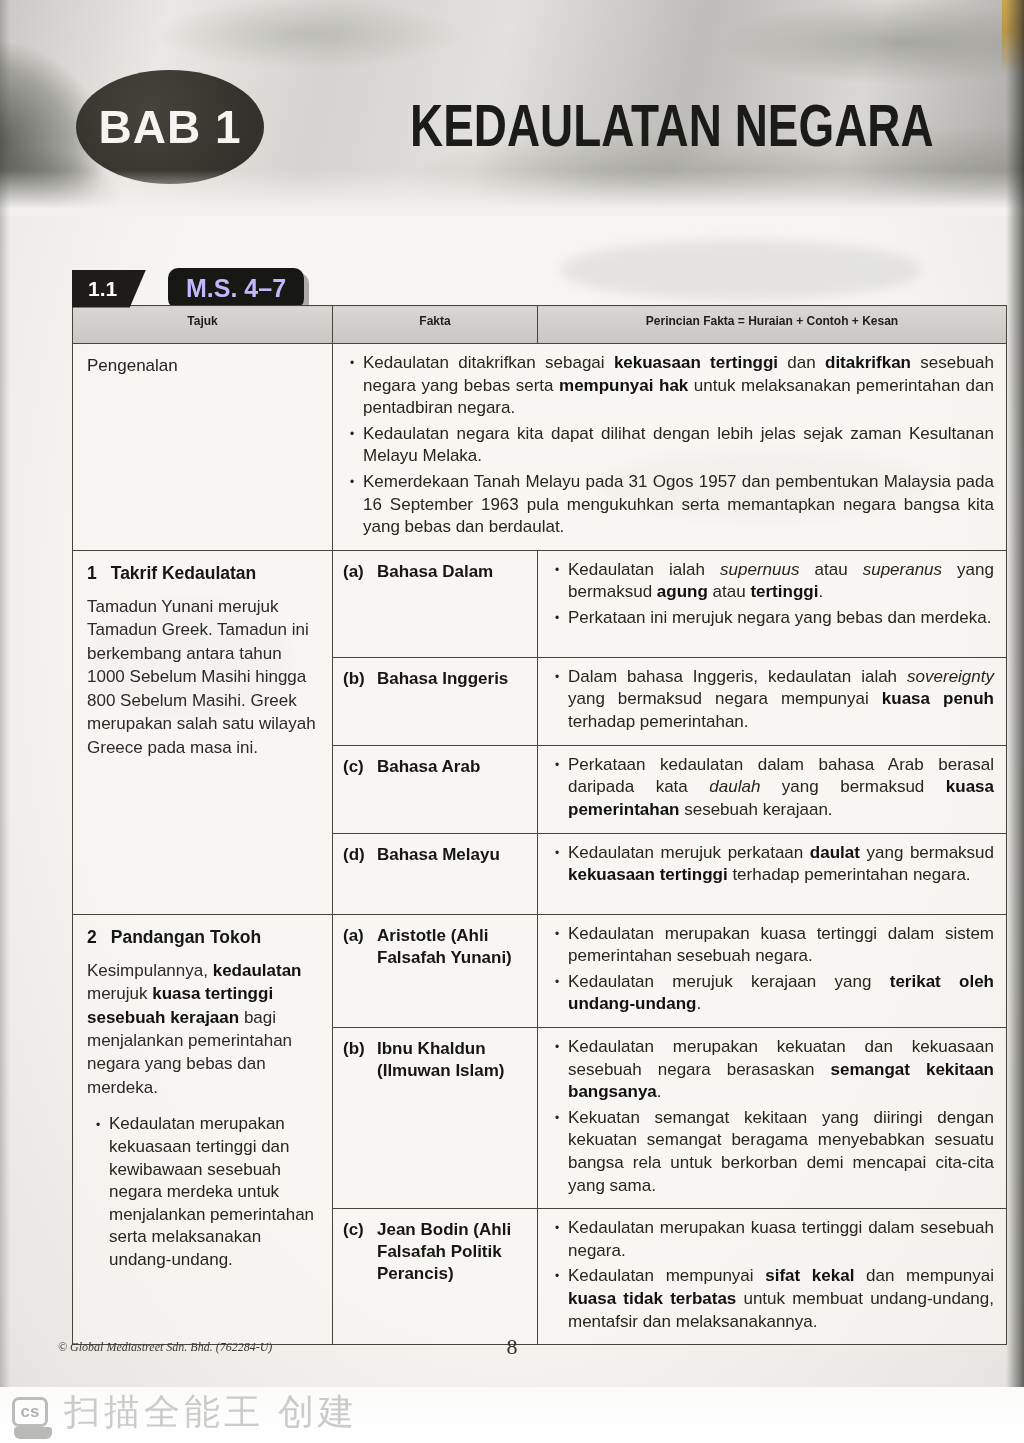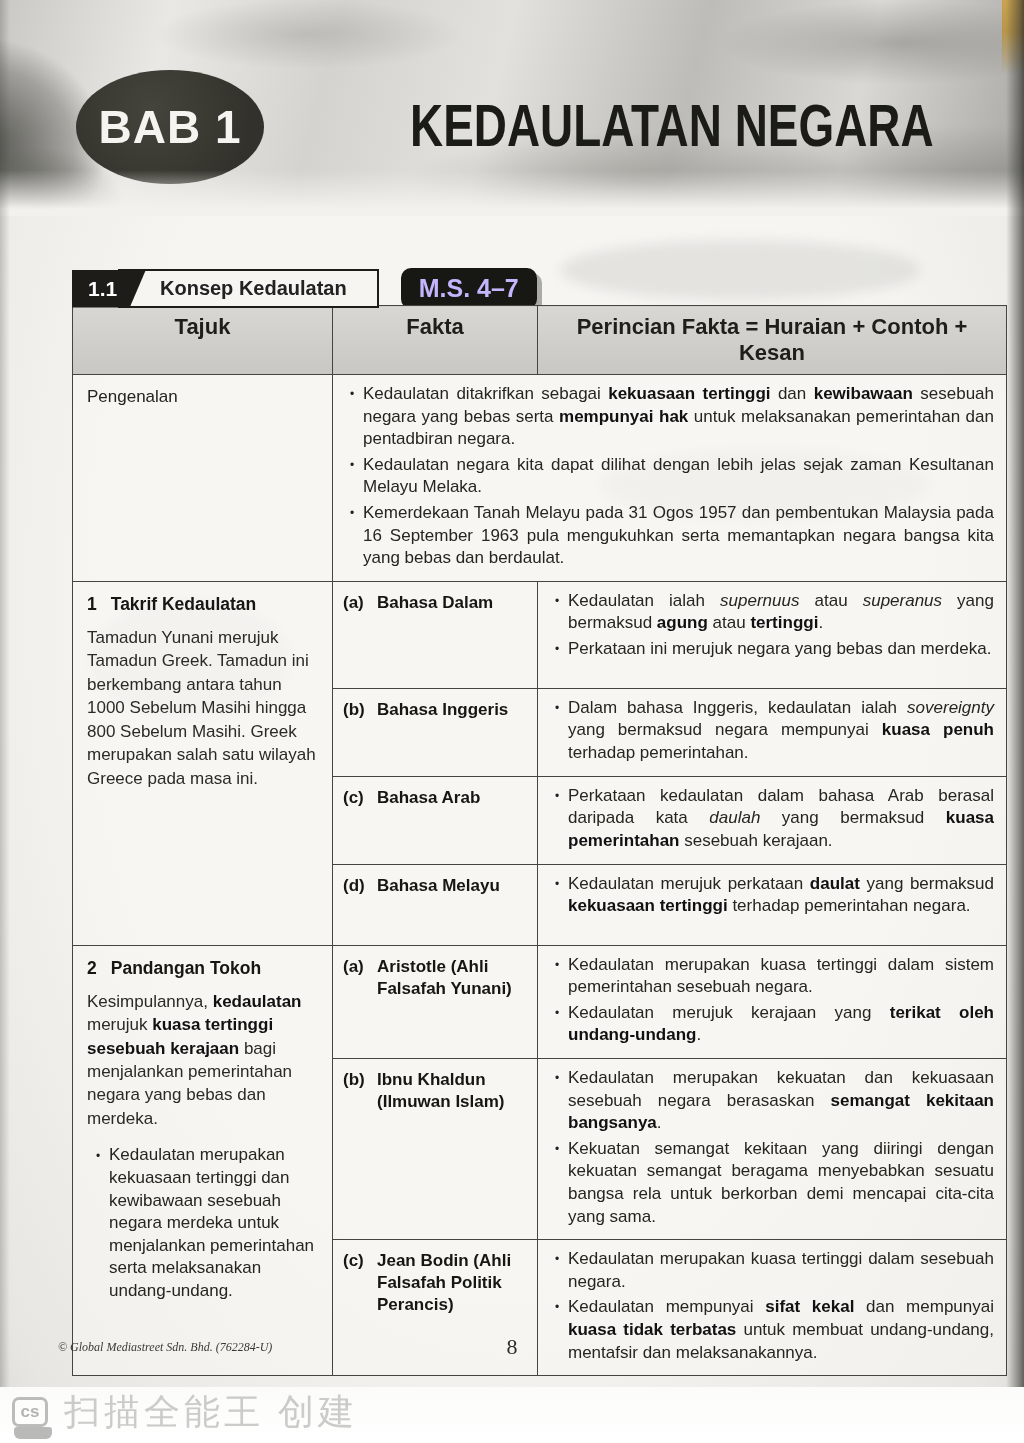--- a/index.html
+++ b/index.html
@@ -79,21 +79,21 @@
     position:absolute; left:72px; top:305px; width:934px;
     border-collapse:collapse; table-layout:fixed;
     background:rgba(248,247,244,0.6);
   }
   table.main th, table.main td {
     border:1.5px solid #45443f; vertical-align:top;
     color:#242420;
   }
   table.main th {
     background:linear-gradient(#d8d7d3, #c8c7c3);
-    font-size:22px; font-weight:bold; text-align:center; padding:8px 4px;
+    font-size:12px; font-weight:bold; text-align:center; padding:8px 4px;
     color:#1e1e1b;
   }
   td.tajuk { padding:10px 12px 10px 14px; font-size:17px; line-height:1.38; }
   .tj-title { display:flex; gap:14px; font-weight:bold; font-size:17.5px; margin-bottom:10px; color:#161613; }
   .tj-body { color:#2a2a26; }
   .tj-point { display:flex; margin-top:14px; }
   td.fakta { padding:10px 6px 10px 10px; font-size:17px; }
   .fl { display:flex; gap:8px; font-weight:bold; color:#161613; line-height:1.3; }
   .fp { flex:0 0 26px; }
   td.peri { padding:8px 12px 8px 8px; font-size:17px; }
@@ -148,21 +148,20 @@
     </div>
     <div class="chapter-title">KEDAULATAN NEGARA</div>
   </div>
 
   <div class="smudge s1"></div>
   <div class="smudge s2"></div>
   <div class="smudge s3"></div>
 
   <div class="sec-row">
     <div class="sec-num">1.1</div>
-    <div class="sec-name">Konsep Kedaulatan</div>
     <div class="sec-pages">M.S. 4–7</div>
   </div>
 
   <table class="main">
     <colgroup>
         <col style="width:260px">
         <col style="width:205px">
         <col style="width:469px">
       </colgroup>
 
@@ -173,21 +172,21 @@
       <th>Perincian Fakta = Huraian + Contoh + Kesan</th>
     </tr>
 
     <tr style="height:196px">
       <td class="tajuk">
         <div>Pengenalan</div>
       </td>
       <td class="peri" colspan="2">
         <div class="pt">
               <span class="bu">•</span>
-              <div class="ptx"><span>Kedaulatan ditakrifkan sebagai </span><span style="font-weight: bold;">kekuasaan tertinggi</span><span> dan </span><span style="font-weight: bold;">kewibawaan</span><span> sesebuah negara yang bebas serta </span><span style="font-weight: bold;">mempunyai hak</span><span> untuk melaksanakan pemerintahan dan pentadbiran negara.</span></div>
+              <div class="ptx"><span>Kedaulatan ditakrifkan sebagai </span><span style="font-weight: bold;">kekuasaan tertinggi</span><span> dan </span><span style="font-weight: bold;">ditakrifkan</span><span> sesebuah negara yang bebas serta </span><span style="font-weight: bold;">mempunyai hak</span><span> untuk melaksanakan pemerintahan dan pentadbiran negara.</span></div>
             </div>
         <div class="pt">
               <span class="bu">•</span>
               <div class="ptx"><span>Kedaulatan negara kita dapat dilihat dengan lebih jelas sejak zaman Kesultanan Melayu Melaka.</span></div>
             </div>
         <div class="pt">
               <span class="bu">•</span>
               <div class="ptx"><span>Kemerdekaan Tanah Melayu pada 31 Ogos 1957 dan pembentukan Malaysia pada 16 September 1963 pula mengukuhkan serta memantapkan negara bangsa kita yang bebas dan berdaulat.</span></div>
             </div>
       </td>

